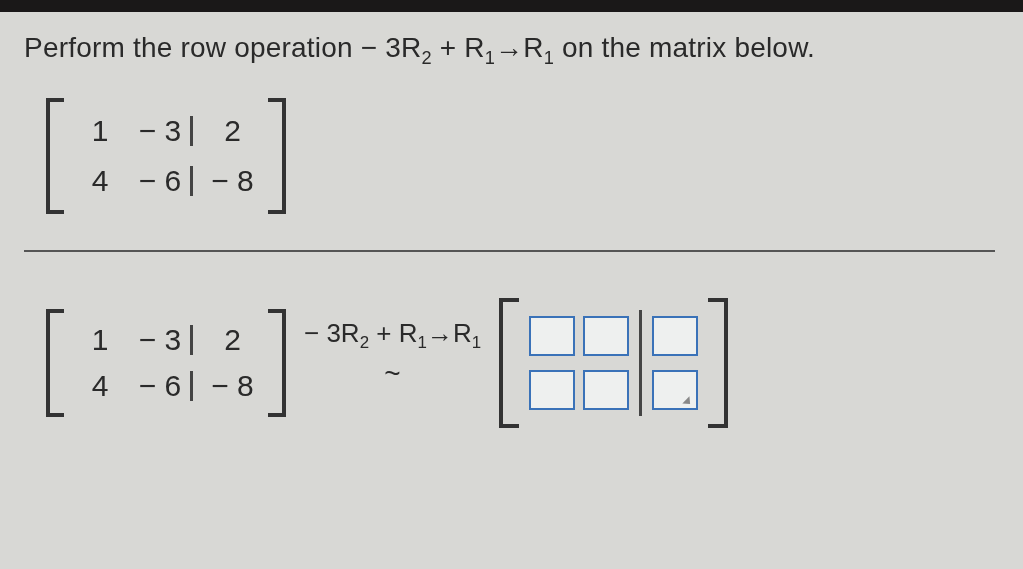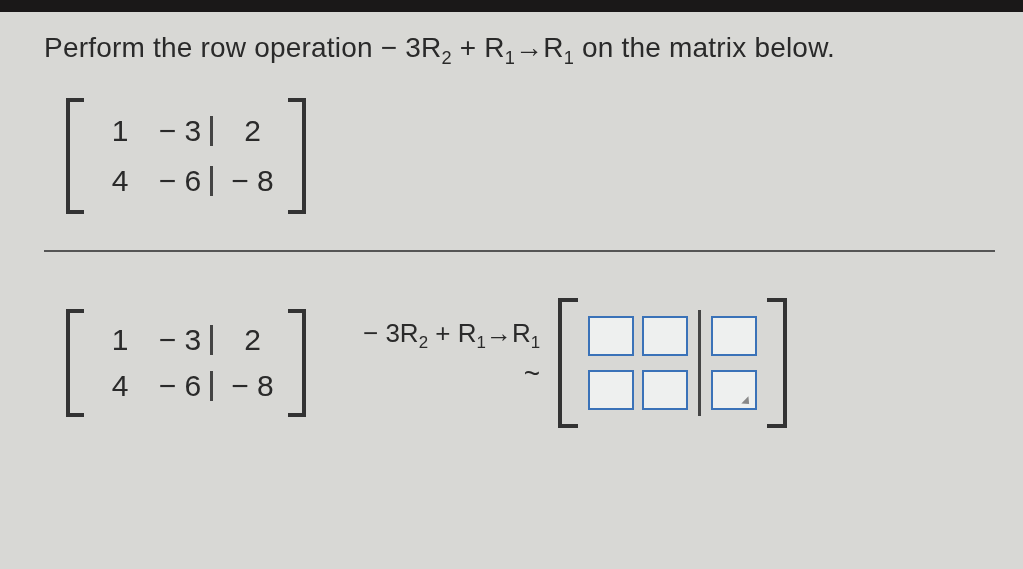--- a/index.html
+++ b/index.html
@@ -11,21 +11,21 @@
       color: #2a2a2a;
       position: relative;
       overflow: hidden;
     }
     .top-strip {
       height: 12px;
       background: #1a1818;
       width: 100%;
     }
     .content {
-      padding: 18px 28px 0 44px;
+      padding: 18px 28px 0 24px;
     }
     .prompt {
       font-size: 28px;
       line-height: 1.3;
       margin-bottom: 28px;
       letter-spacing: 0.2px;
     }
     .prompt sub { font-size: 0.65em; vertical-align: sub; }
     .arrow { font-family: inherit; }
     .matrix {
@@ -63,24 +63,23 @@
       width: 100%;
     }
     .row-op-line {
       display: flex;
       align-items: center;
       gap: 18px;
       padding-left: 22px;
     }
     .op-label {
       font-size: 26px;
-      text-align: right;
+      text-align: center;
       line-height: 1.2;
       padding-bottom: 18px;
-      margin-left: 39px;
     }
     .op-label sub { font-size: 0.65em; }
     .tilde { font-size: 28px; display: block; margin-top: 4px; }
     .ans-box {
       display: inline-block;
       width: 46px;
       height: 40px;
       border: 2px solid #3a72b8;
       background: #eef0ef;
       vertical-align: middle;

